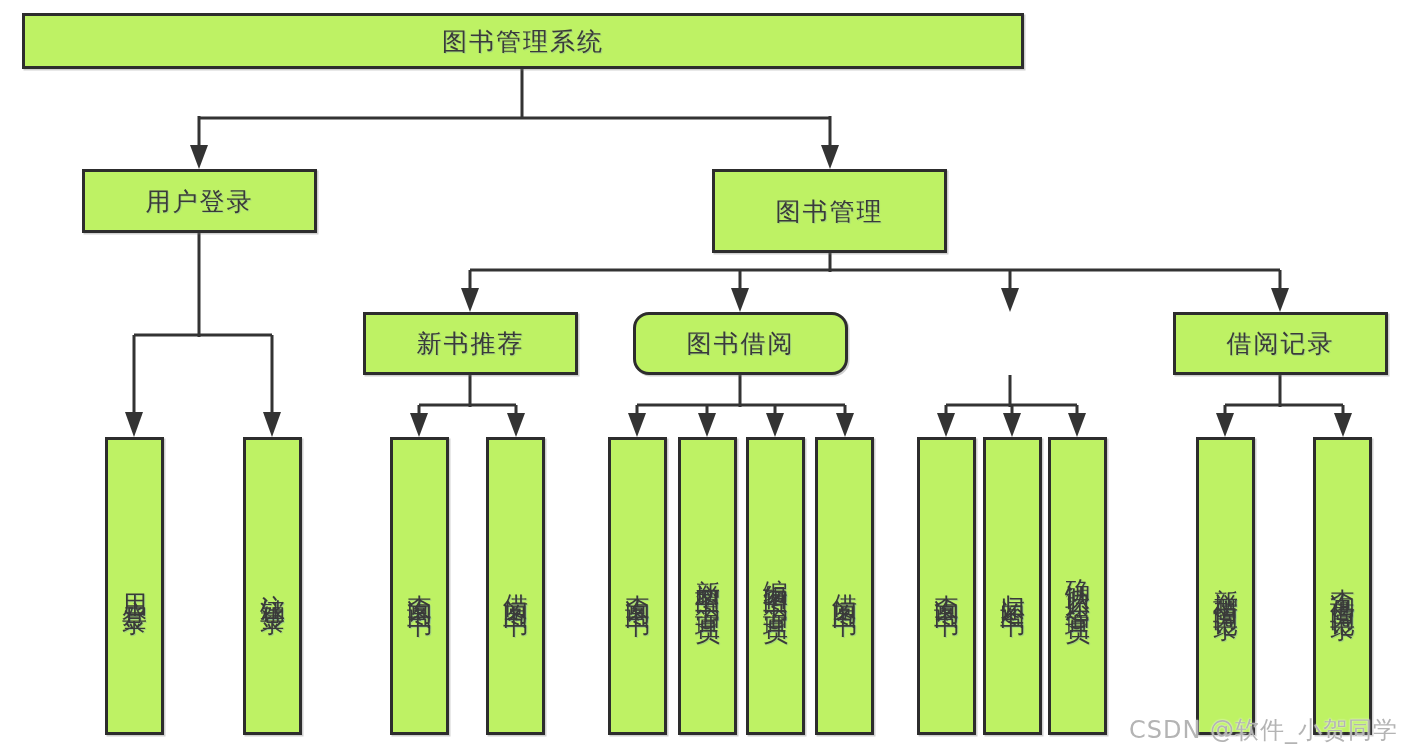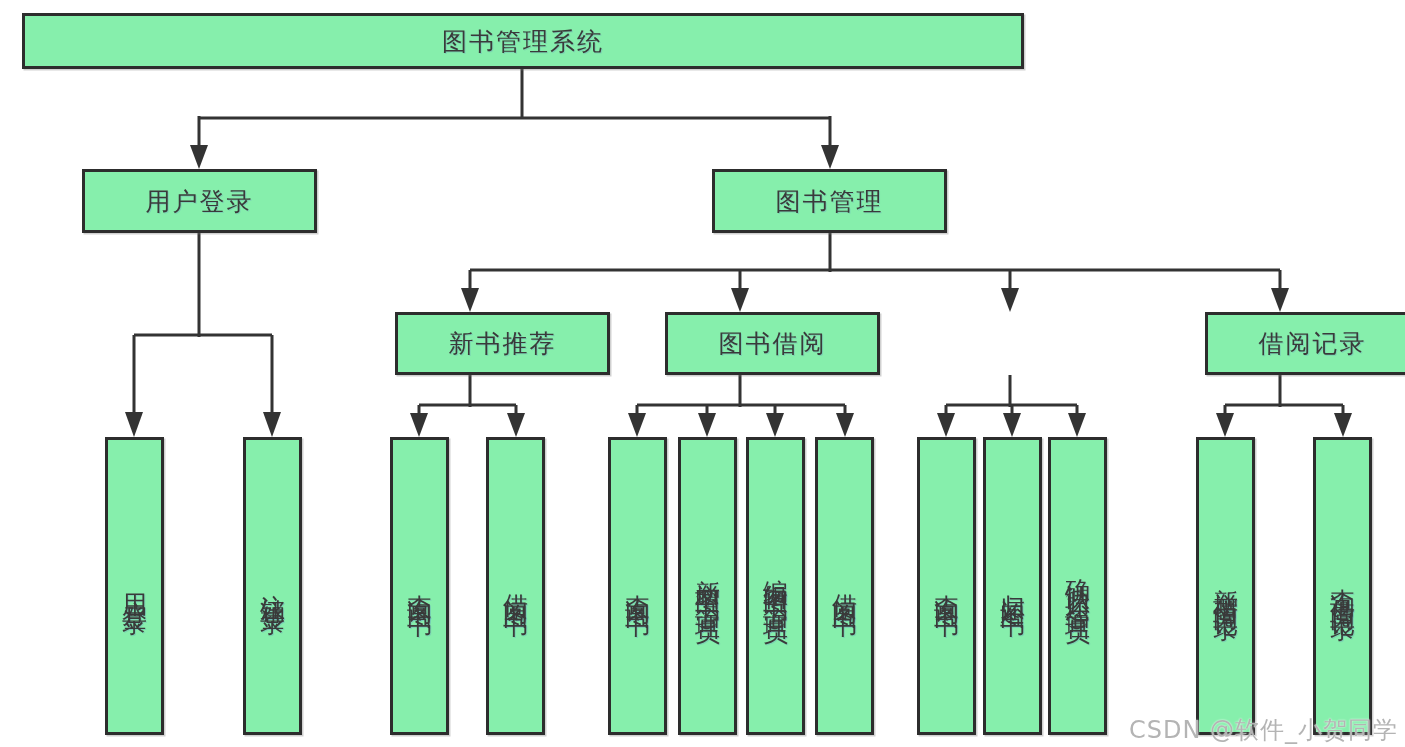--- a/index.html
+++ b/index.html
@@ -18,21 +18,21 @@
   #connectors {
     position: absolute;
     left: 0; top: 0;
     width: 1405px;
     height: 747px;
     pointer-events: none;
   }
   .box {
     position: absolute;
     box-sizing: border-box;
-    background: #86efac;
+    background: #bef264;
     border: 3px solid #2d2d2d;
     box-shadow: 1.5px 1.5px 0 rgba(120,120,120,0.35);
     display: flex;
     align-items: center;
     justify-content: center;
     color: #3a3a3a;
   }
   .hlabel {
     font-size: 25px;
     letter-spacing: 2px;
@@ -47,25 +47,25 @@
     letter-spacing: 6px;
     line-height: 1;
     color: #3a3a3a;
     text-shadow: 1px 1px 0 rgba(90,130,200,0.25);
     white-space: nowrap;
   }
   
   .n-root   { left: 22px;  top: 13px;  width: 1002px; height: 56px; }
   
   .n-login  { left: 82px;  top: 169px; width: 235px;  height: 64px; }
-  .n-mgmt   { left: 712px; top: 169px; width: 235px;  height: 64px; }
+  .n-mgmt   { left: 712px; top: 169px; width: 235px;  height: 84px; }
   
-  .lvl3     { top: 312px; width: 215px; height: 63px; margin-left: 32px; }
+  .lvl3     { top: 312px; width: 215px; height: 63px; }
   .n-rec    { left: 363px; }
-  .n-borrow { left: 633px; }
+  .n-borrow { left: 633px; border-radius: 16px; }
   .n-cur    { left: 903px; }
   .n-rcd    { left: 1173px; text-align: right; }
   
   .leaf     { top: 437px; width: 59px; height: 298px; }
   .lf-a1 { left: 105px; }  .lf-a2 { left: 243px; }
   .lf-c1 { left: 390px; }  .lf-c2 { left: 486px; }
   .lf-d1 { left: 608px; }  .lf-d2 { left: 678px; }
   .lf-d3 { left: 746px; }  .lf-d4 { left: 815px; }
   .lf-e1 { left: 917px; }  .lf-e2 { left: 983px; }  .lf-e3 { left: 1048px; }
   .lf-f1 { left: 1196px; } .lf-f2 { left: 1313px; }

